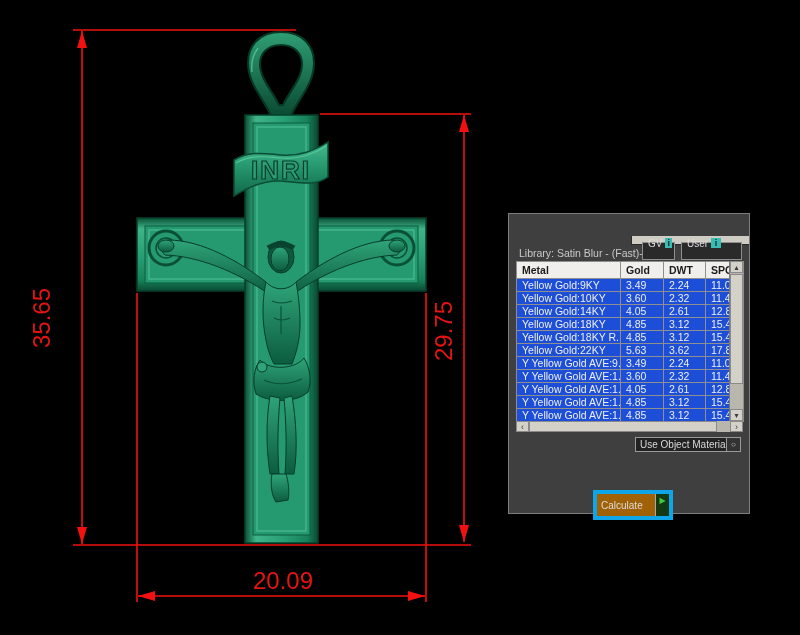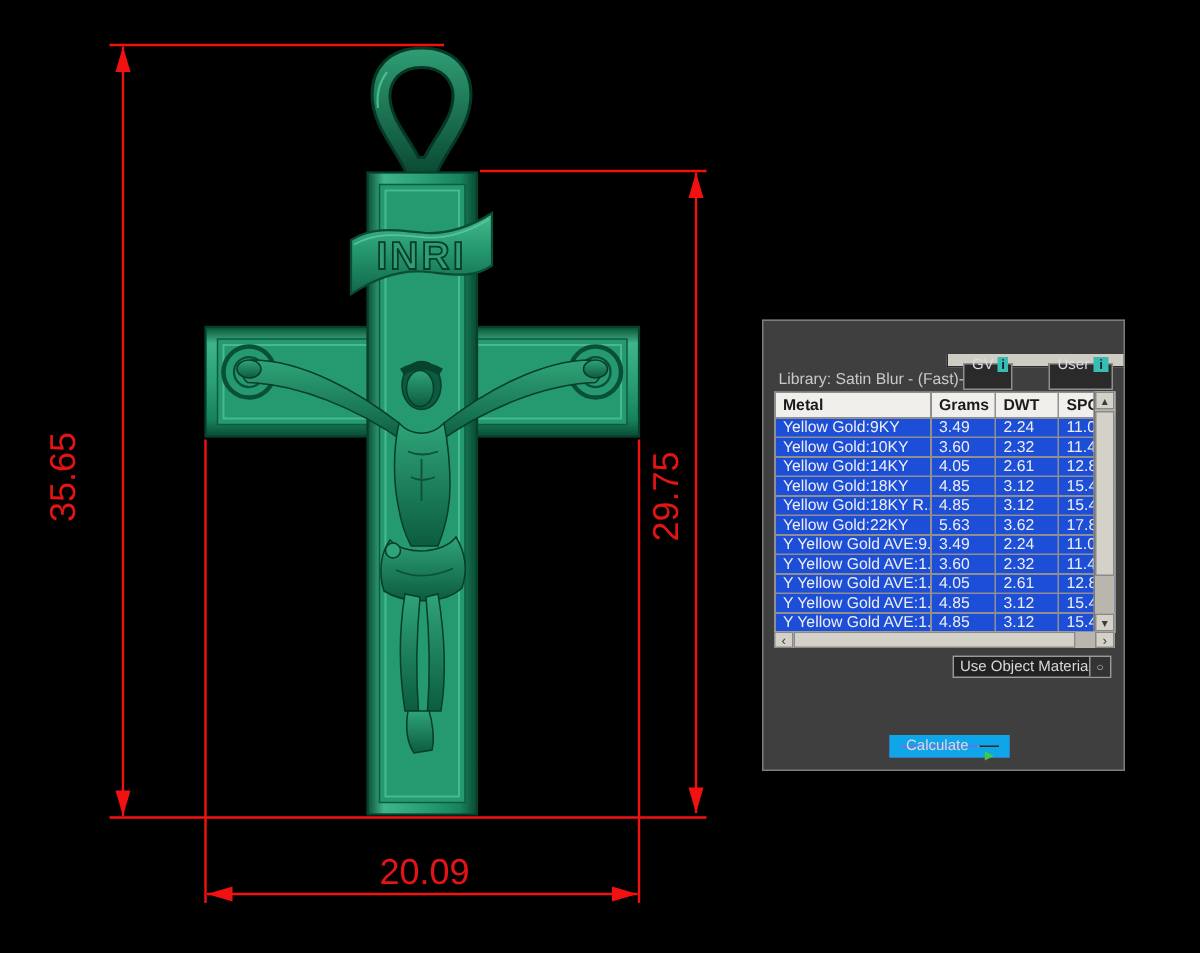--- a/index.html
+++ b/index.html
@@ -22,21 +22,21 @@
              font-weight:bold;text-align:center;line-height:14px;box-sizing:border-box;cursor:default;}
   #titlebar-ext{position:absolute;right:0;top:22px;width:118px;height:9px;background:#cfccc3;
                 border-left:1px solid #2a2a2a;border-bottom:1px solid #2a2a2a;box-sizing:border-box;}
   #library-label{position:absolute;left:10px;top:33px;font-size:10.5px;color:#c9c9c9;}
   .mini-btn{position:absolute;top:28px;height:15px;display:flex;align-items:center;gap:3px;
             background:#2a2a2a;border:1px solid #8f8f8f;padding:0 2px 16px 5px;box-sizing:border-box;}
   .mini-btn span.lbl{font-size:10px;color:#dcdcdc;}
   .info-sq{width:10px;height:10px;background:#39bdb3;color:#123;font-size:9px;font-weight:bold;
            text-align:center;line-height:10px;}
   #gv-btn{right:74px;width:33px;}
-  #user-btn{right:7px;width:43px;}
+  #user-btn{right:7px;width:61px;}
   
   #table-area{position:absolute;left:7px;top:47px;width:227px;height:171px;background:#8f8f8f;}
   table{border-collapse:collapse;width:227px;table-layout:fixed;border-radius:15px;}
   th{background:#f1efeb;color:#1b1b1b;font-size:10.5px;font-weight:bold;text-align:left;
      height:16px;padding:0 0 0 5px;border:1px solid #8f8f8f;white-space:nowrap;overflow:hidden;}
   td{background:#1d4ed8;color:#efefef;font-size:10.5px;height:12px;padding:0 0 0 5px;
      border:1px solid #8f8f8f;white-space:nowrap;overflow:hidden;}
   .vscroll{position:absolute;right:0;top:0;width:14px;height:160px;background:#b9b6ae;
            border-left:1px solid #777;box-sizing:border-box;}
   .vscroll .arr{position:absolute;left:0;width:100%;height:12px;color:#3c3c3c;font-size:8px;
@@ -51,22 +51,22 @@
   .hscroll .thumb{position:absolute;left:13px;top:0;width:188px;height:11px;background:#d4d1c8;
                   border:1px solid #8a8a8a;box-sizing:border-box;}
   
   #materials-dd{position:absolute;left:126px;top:223px;width:106px;height:15px;background:#222;
                 border:1px solid #9a9a9a;display:flex;align-items:center;box-sizing:border-box;}
   #materials-dd .lbl{flex:1;font-size:10px;color:#d8d8d8;padding-left:4px;white-space:nowrap;overflow:hidden;}
   #materials-dd .drop{width:13px;height:100%;border-left:1px solid #9a9a9a;color:#cfcfcf;font-size:8px;
                       text-align:center;line-height:13px;background:#333;}
   #instruction{position:absolute;left:3px;top:243px;width:234px;text-align:center;color:#f0d400;
                font-size:11px;font-weight:bold;line-height:1.2;letter-spacing:-0.2px;}
-  #calc-btn{position:absolute;left:84px;top:276px;width:80px;height:15px;background:#8b5cf6;
-            border:7px solid #0ea5e9;display:flex;align-items:center;box-sizing:border-box;}
+  #calc-btn{position:absolute;left:84px;top:276px;width:80px;height:30px;background:#a16207;
+            border:4px solid #0ea5e9;display:flex;align-items:center;box-sizing:border-box;}
   #calc-btn .lbl{flex:1;font-size:10px;color:#dcdcdc;padding-left:4px;}
   #calc-btn .go{width:13px;height:100%;background:#143a14;border-left:1px solid #a8a8a8;
                 color:#43c943;font-size:8px;text-align:center;line-height:13px;}
 </style>
 </head>
 <body>
 
 <svg id="viewport" viewBox="0 0 800 635">
   <defs>
     <linearGradient id="gV" x1="0" y1="0" x2="1" y2="0">
@@ -206,21 +206,21 @@
     <table>
       <colgroup>
           <col style="width:104px">
           <col style="width:43px">
           <col style="width:42px">
           <col style="width:38px">
         </colgroup>
       <thead>
           <tr id="head-row">
             <th>Metal</th>
-            <th>Grams</th>
+            <th>Gold</th>
             <th>DWT</th>
             <th>SPG</th>
           </tr>
         </thead>
       <tbody id="body-rows">
           <tr>
             <td>Yellow Gold:9KY</td>
             <td>3.49</td>
             <td>2.24</td>
             <td>11.08</td>

